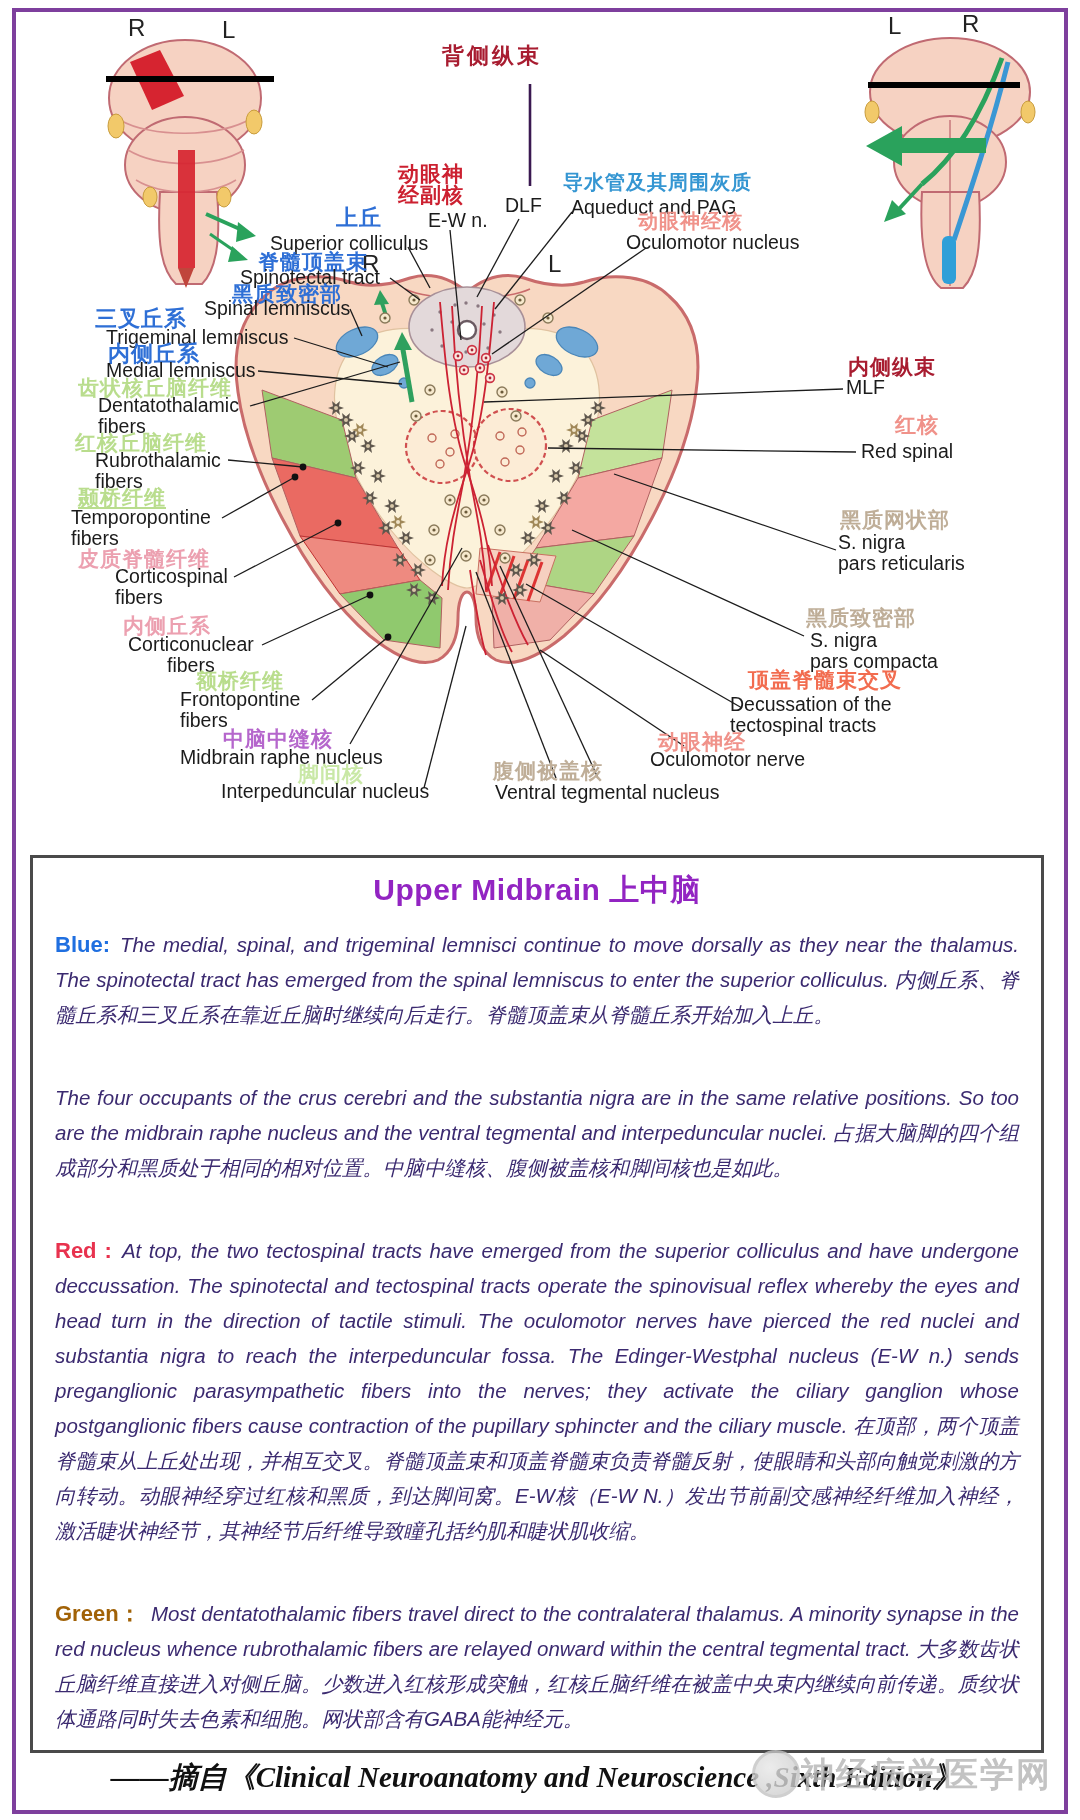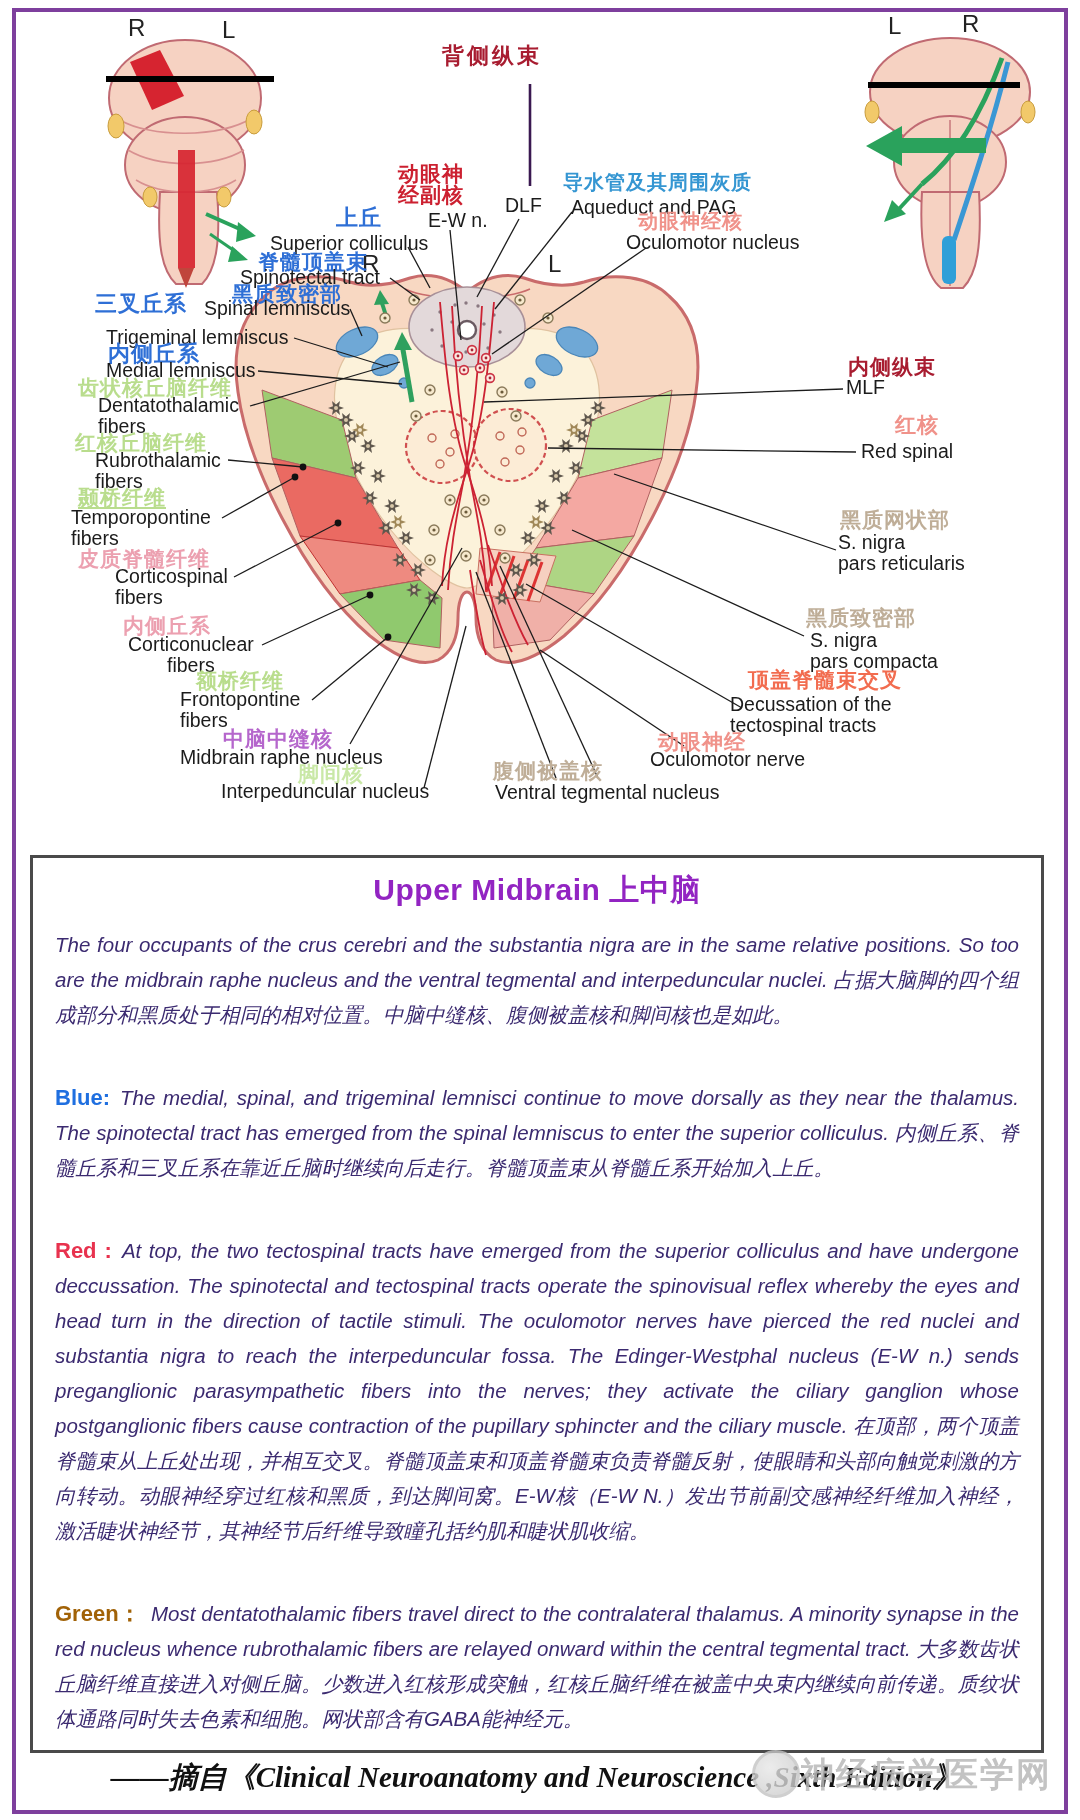--- a/index.html
+++ b/index.html
@@ -313,21 +313,21 @@
   <div class="lbl en" style="left:571px;top:197px;">Aqueduct and PAG</div>
   <div class="lbl zh c-salmon" style="left:638px;top:211px;font-size:20px;">动眼神经核</div>
   <div class="lbl en" style="left:626px;top:232px;">Oculomotor nucleus</div>
 
   <div class="lbl zh zh22 c-blue" style="left:336px;top:206px;">上丘</div>
   <div class="lbl en" style="left:270px;top:233px;">Superior colliculus</div>
   <div class="lbl zh c-blue" style="left:258px;top:251px;">脊髓顶盖束</div>
   <div class="lbl en" style="left:240px;top:267px;">Spinotectal tract</div>
   <div class="lbl zh c-blue" style="left:232px;top:283px;">黑质致密部</div>
   <div class="lbl en" style="left:204px;top:298px;">Spinal lemniscus</div>
-  <div class="lbl zh zh22 c-blue" style="left:95px;top:292px;text-align:right;">三叉丘系</div>
+  <div class="lbl zh zh22 c-blue" style="left:95px;top:307px;text-align:right;">三叉丘系</div>
   <div class="lbl en" style="left:106px;top:327px;">Trigeminal lemniscus</div>
   <div class="lbl zh zh22 c-blue" style="left:108px;top:342px;">内侧丘系</div>
   <div class="lbl en" style="left:106px;top:360px;">Medial lemniscus</div>
 
   <div class="lbl zh c-green" style="left:78px;top:377px;">齿状核丘脑纤维</div>
   <div class="lbl en" style="left:98px;top:395px;">
     <div>Dentatothalamic</div>
       <div>fibers</div>
   </div>
   <div class="lbl zh c-green" style="left:75px;top:432px;">红核丘脑纤维</div>
@@ -380,22 +380,22 @@
       <div>tectospinal tracts</div>
   </div>
   <div class="lbl zh c-salmon" style="left:658px;top:731px;">动眼神经</div>
   <div class="lbl en" style="left:650px;top:749px;">Oculomotor nerve</div>
   <div class="lbl zh c-tan" style="left:493px;top:760px;">腹侧被盖核</div>
   <div class="lbl en" style="left:495px;top:782px;text-align:center;">Ventral tegmental nucleus</div>
 
 
   <div class="infobox">
     <h1>Upper Midbrain 上中脑</h1>
+    <p><span class="plabel pl-blue">Blue:</span><span>The medial, spinal, and trigeminal lemnisci continue to move dorsally as they near the thalamus. The spinotectal tract has emerged from the spinal lemniscus to enter the superior colliculus.  内侧丘系、脊髓丘系和三叉丘系在靠近丘脑时继续向后走行。脊髓顶盖束从脊髓丘系开始加入上丘。</span></p>
     <p>The four occupants of the crus cerebri and the substantia nigra are in the same relative positions. So too are the midbrain raphe nucleus and the ventral tegmental and interpeduncular nuclei. 占据大脑脚的四个组成部分和黑质处于相同的相对位置。中脑中缝核、腹侧被盖核和脚间核也是如此。</p>
-    <p><span class="plabel pl-blue">Blue:</span><span>The medial, spinal, and trigeminal lemnisci continue to move dorsally as they near the thalamus. The spinotectal tract has emerged from the spinal lemniscus to enter the superior colliculus.  内侧丘系、脊髓丘系和三叉丘系在靠近丘脑时继续向后走行。脊髓顶盖束从脊髓丘系开始加入上丘。</span></p>
     <p><span class="plabel pl-red">Red :</span><span>At top, the two tectospinal tracts have emerged from the superior colliculus and have undergone deccussation. The spinotectal and tectospinal tracts operate the spinovisual reflex whereby the eyes and head turn in the direction of tactile stimuli. The oculomotor nerves have pierced the red nuclei and substantia nigra to reach the interpeduncular fossa. The Edinger-Westphal nucleus (E-W n.) sends preganglionic parasympathetic fibers into the nerves; they activate the ciliary ganglion whose postganglionic fibers cause contraction of the pupillary sphincter and the ciliary muscle. 在顶部，两个顶盖脊髓束从上丘处出现，并相互交叉。脊髓顶盖束和顶盖脊髓束负责脊髓反射，使眼睛和头部向触觉刺激的方向转动。动眼神经穿过红核和黑质，到达脚间窝。E-W核（E-W N.）发出节前副交感神经纤维加入神经，激活睫状神经节，其神经节后纤维导致瞳孔括约肌和睫状肌收缩。</span></p>
     <p><span class="plabel pl-green">Green：</span><span>Most dentatothalamic fibers travel direct to the contralateral thalamus. A minority synapse in the red nucleus whence rubrothalamic fibers are relayed onward within the central tegmental tract. 大多数齿状丘脑纤维直接进入对侧丘脑。少数进入红核形成突触，红核丘脑纤维在被盖中央束内继续向前传递。质纹状体通路同时失去色素和细胞。网状部含有GABA能神经元。</span></p>
   </div>
 
   <div class="footer">——摘自《Clinical Neuroanatomy and Neuroscience ,Sixth Edition》</div>
   <div class="wm-logo"></div>
   <div class="watermark">神经病学医学网</div>
 </div>
 
 </body></html>

